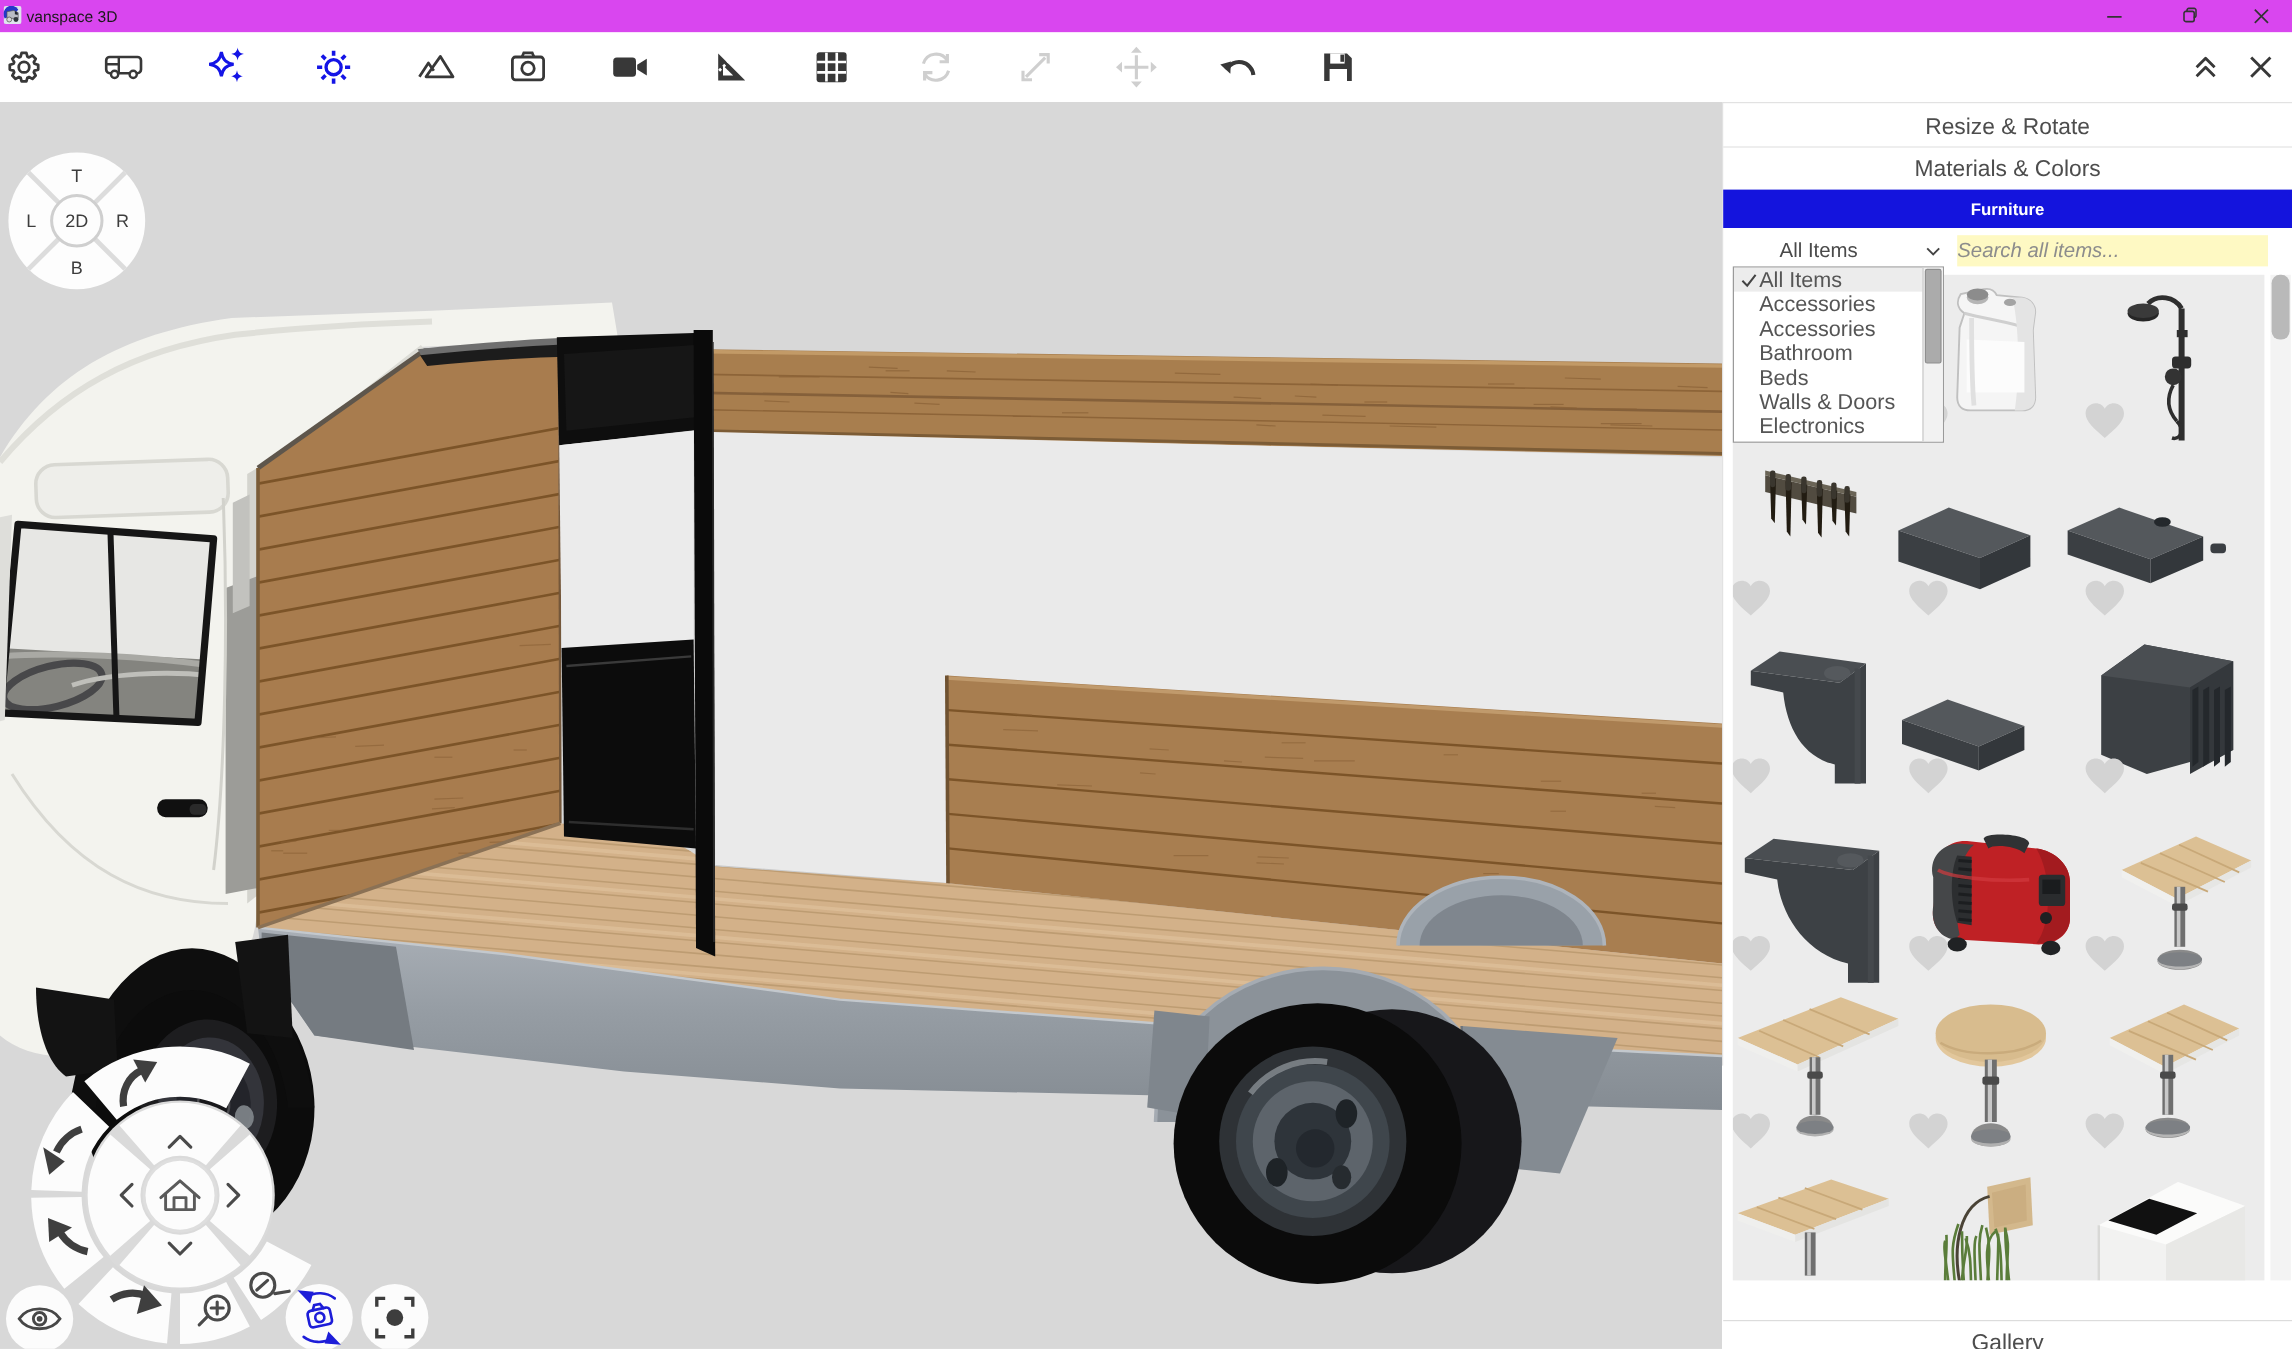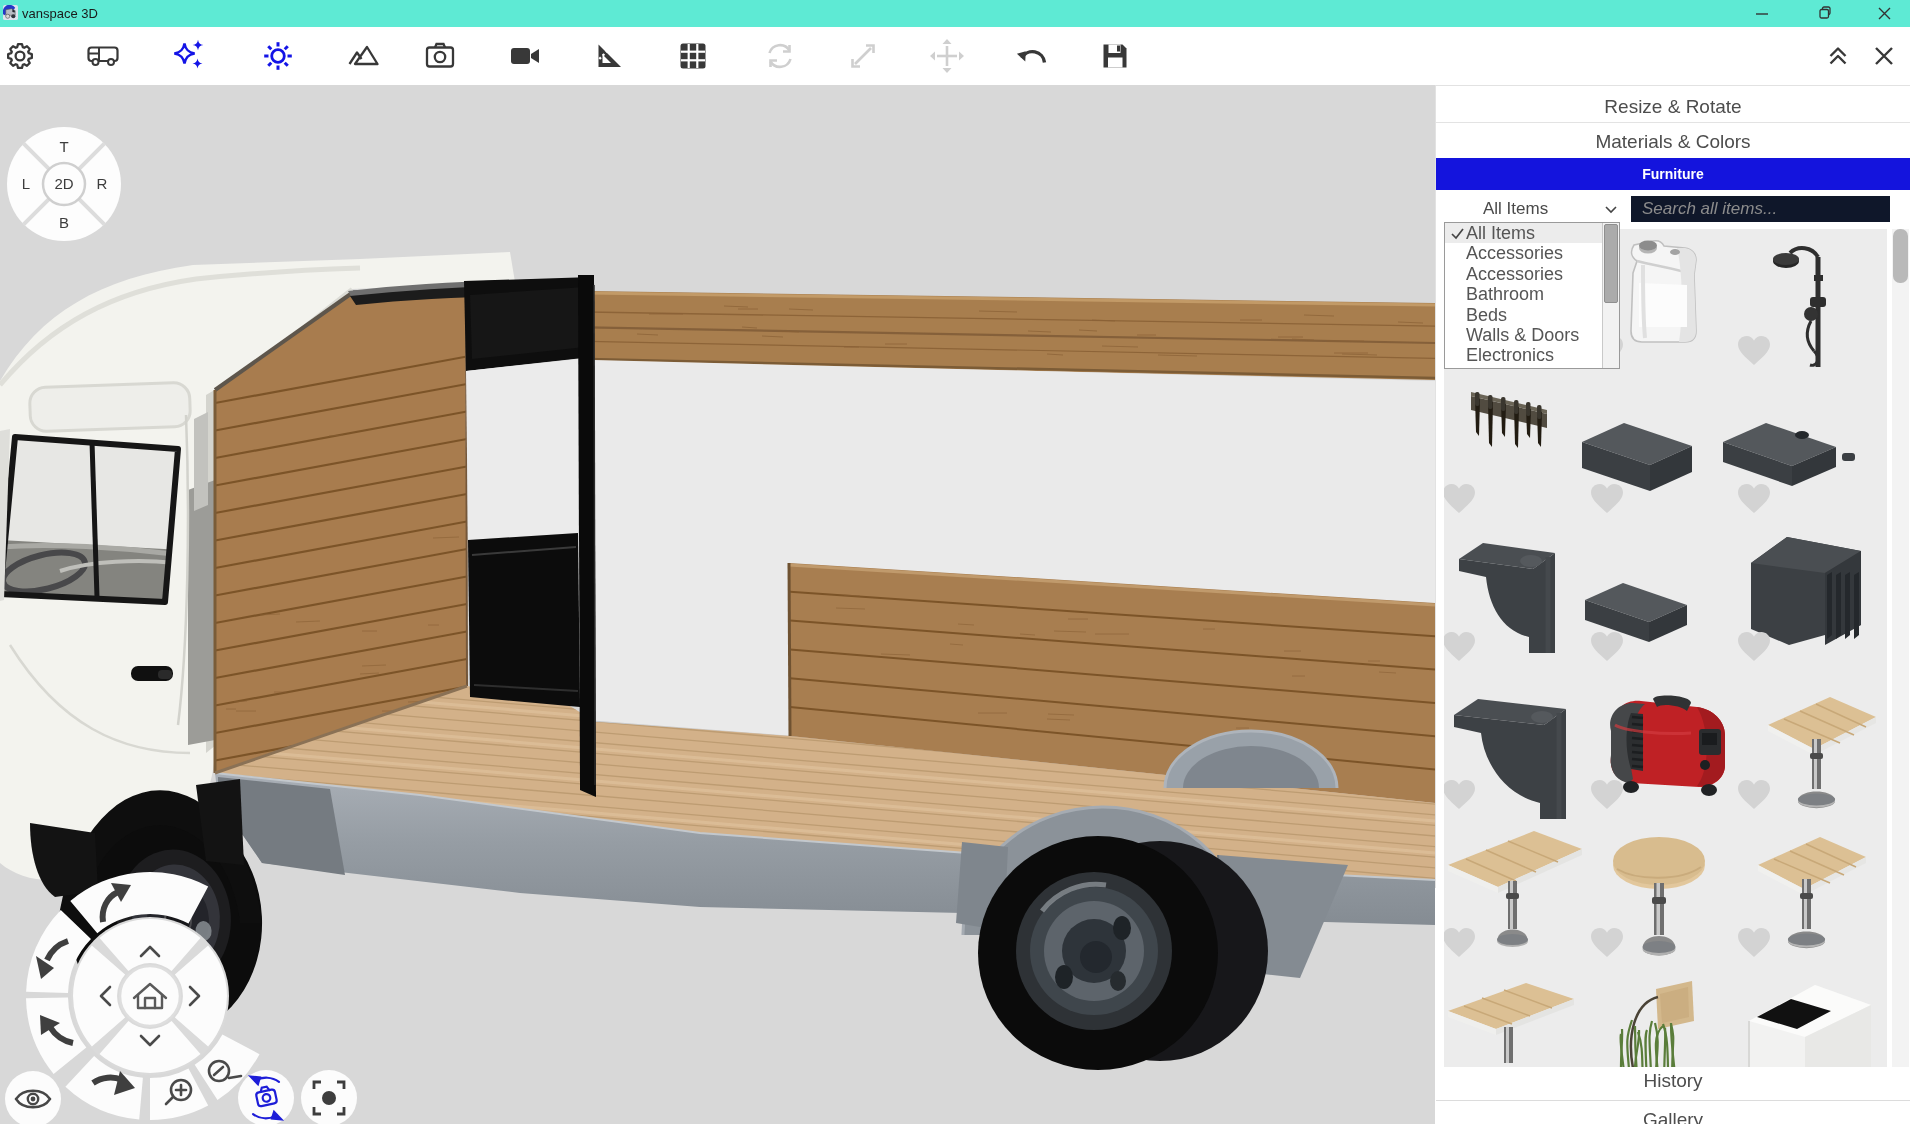--- a/index.html
+++ b/index.html
@@ -1,26 +1,26 @@
 <!DOCTYPE html>
 <html><head>
 <meta charset="utf-8">
 <style>
   * { margin:0; padding:0; box-sizing:border-box; }
   html,body { width:1910px; height:1124px; overflow:hidden; font-family:"Liberation Sans",sans-serif; background:#fff; }
   .abs { position:absolute; }
-  #titlebar { position:absolute; left:0; top:0; width:1910px; height:27px; background:#5eead4; }
+  #titlebar { position:absolute; left:0; top:0; width:1910px; height:27px; background:#d946ef; }
   #titletext { position:absolute; left:22px; top:6px; font-size:13px; color:#1a1a1a; }
   #toolbar { position:absolute; left:0; top:27px; width:1910px; height:58px; background:#ffffff; }
   #viewport { position:absolute; left:0; top:85px; width:1435px; height:1039px; background:#d8d8d8; }
   #panel { position:absolute; left:1435px; top:85px; width:475px; height:803px; background:#ffffff; border-left:1px solid #e2e2e2; border-top:1px solid #e2e2e2; }
   .hdr { position:absolute; left:0; width:474px; text-align:center; font-size:19px; color:#4d4d4d; }
   #furnbar { position:absolute; left:0; top:72px; width:474px; height:32px; background:#1414dd; color:#ffffff; font-size:14px; font-weight:bold; text-align:center; line-height:32px; }
   #gridarea { position:absolute; left:8px; top:143px; width:443px; height:838px; background:#ececec; overflow:hidden; }
-  #searchbox { position:absolute; left:195px; top:110px; width:259px; height:26px; background:#0f172a; font-style:italic; font-size:17px; color:#8c8c8c; line-height:26px; padding-left:11px; }
+  #searchbox { position:absolute; left:195px; top:110px; width:259px; height:26px; background:#fef9c3; font-style:italic; font-size:17px; color:#8c8c8c; line-height:26px; padding-left:0; }
   #selectlabel { position:absolute; left:8px; top:110px; width:176px; height:26px; font-size:17px; color:#4a4a4a; line-height:26px; }
   #dropdown { position:absolute; left:8px; top:136px; width:176px; height:147px; background:#ffffff; border:1px solid #9a9a9a; font-size:18px; color:#555; overflow:hidden; }
   .ddrow { height:20.4px; line-height:20.4px; padding-left:21px; white-space:nowrap; }
   #vscroll { position:absolute; left:456px; top:143px; width:17px; height:838px; background:#f3f3f3; }
   #vthumb { position:absolute; left:1px; top:0px; width:15px; height:54px; background:#b9b9b9; border-radius:7px; }
 </style>
 </head>
 <body>
 <div id="titlebar">
   <svg class="abs" style="left:3px;top:5px" width="15" height="15" viewBox="0 0 16 16">
@@ -709,16 +709,15 @@
     <div class="ddrow">Accessories</div>
     <div class="ddrow">Accessories</div>
     <div class="ddrow">Bathroom</div>
     <div class="ddrow">Beds</div>
     <div class="ddrow">Walls &amp; Doors</div>
     <div class="ddrow">Electronics</div>
     <div class="ddrow">Electronics</div>
     <div class="abs" style="left:157px;top:0;width:18px;height:145px;background:#f2f2f2;border-left:1px solid #c9c9c9"></div>
     <div class="abs" style="left:159px;top:1px;width:14px;height:79px;background:#ababab;border:1px solid #8f8f8f;border-radius:2px"></div>
   </div>
-  <div class="hdr" style="top:984px">History</div>
   <div class="abs" style="left:0;top:1014px;width:474px;border-top:1px solid #dcdcdc"></div>
   <div class="hdr" style="top:1023px">Gallery</div>
 </div>
 
 </body></html>

